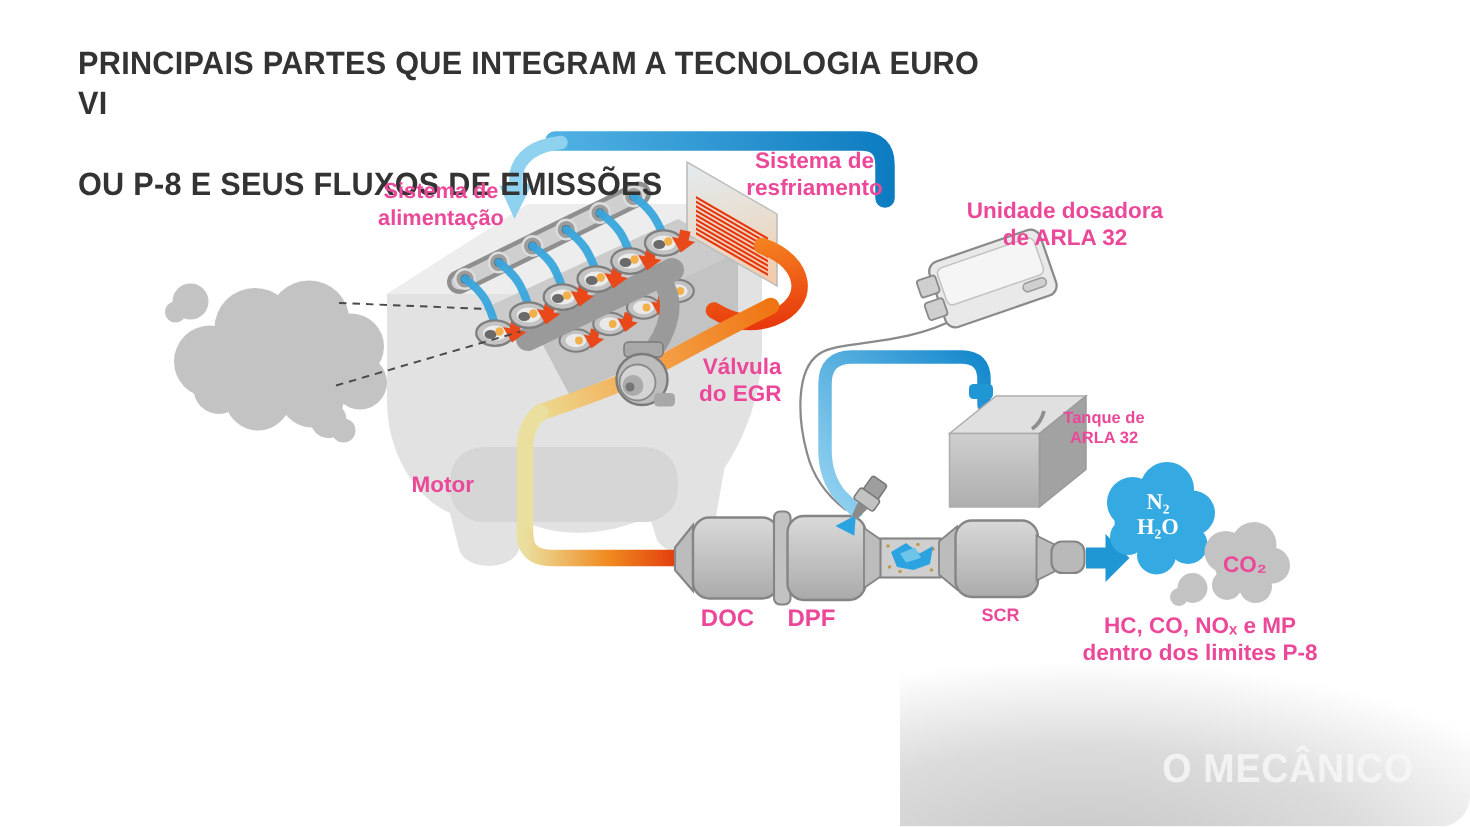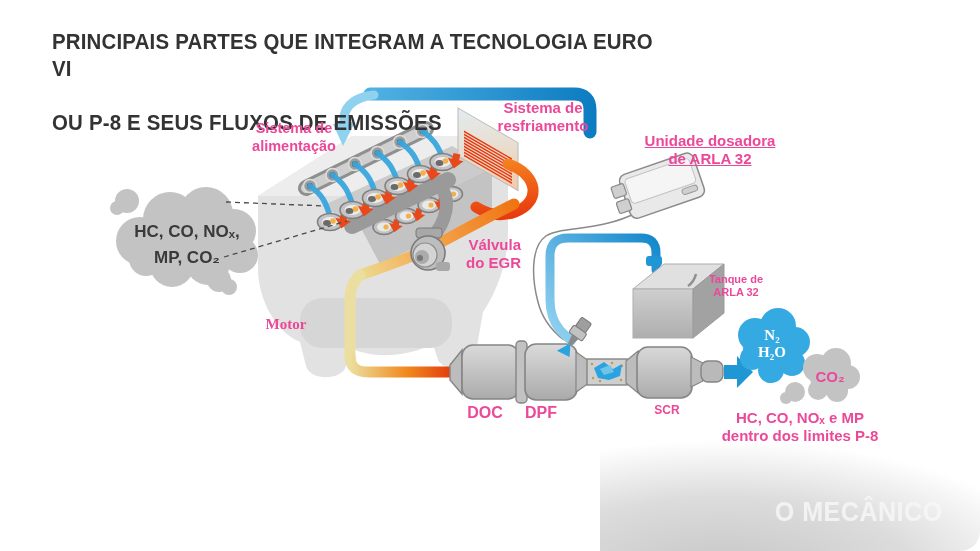--- a/index.html
+++ b/index.html
@@ -10,22 +10,22 @@
     background:radial-gradient(120% 150% at 32% 118%, #c6c6c6 0%, #dcdcdc 42%, rgba(255,255,255,0) 74%);}
   .lbl{position:absolute;font-weight:bold;color:#ec4899;text-align:center;
        white-space:pre-line;line-height:1.22;}
   .title{left:52px;top:29px;width:640px;font-size:21.5px;line-height:1.26;color:#333;
          text-align:left;letter-spacing:.2px;transform:scaleX(.95);transform-origin:0 0;}
   .lbl-fuel{left:246px;top:120px;width:96px;font-size:14.5px;}
   .lbl-cool{left:486px;top:99px;width:114px;font-size:15px;}
   .lbl-pre{left:134px;top:145px;width:104px;font-size:14.5px;}
   .lbl-precloud{left:112px;top:219px;width:150px;font-size:17px;line-height:1.5;color:#3a3a3a;}
   .lbl-egr{left:449px;top:236px;width:72px;font-size:15px;text-align:right;}
-  .lbl-motor{left:256px;top:315px;width:60px;font-size:15px;text-align:center;font-family:Liberation Serif, serif;}
-  .lbl-dosing{left:634px;top:132px;width:152px;font-size:15px;text-decoration:underline;}
+  .lbl-motor{left:256px;top:315px;width:60px;font-size:15px;text-align:right;}
+  .lbl-dosing{left:634px;top:132px;width:152px;font-size:15px;}
   .lbl-tank{left:691px;top:273px;width:90px;font-size:11px;text-align:center;}
   .lbl-doc{left:461px;top:403px;width:48px;font-size:16px;}
   .lbl-dpf{left:517px;top:403px;width:48px;font-size:16px;}
   .lbl-scr{left:643px;top:403px;width:48px;font-size:12px;}
   .lbl-clean{left:742px;top:327px;width:60px;font-size:15px;line-height:1.15;color:#fff;font-family:Liberation Serif, serif;}
   .lbl-co2{left:804px;top:368px;width:52px;font-size:15px;}
   .lbl-limits{left:710px;top:409px;width:180px;font-size:15px;}
   .watermark{left:752px;top:496px;width:205px;font-size:27px;color:#f7f7f7;opacity:.85;
              letter-spacing:.5px;transform:scaleX(.93);transform-origin:0 0;text-align:right;}
 </style>
@@ -328,22 +328,20 @@
     </g>
   </svg>
 
   <div class="lbl title"><span>PRINCIPAIS PARTES QUE INTEGRAM A TECNOLOGIA EURO VI</span><br>
     <span>OU P-8 E SEUS FLUXOS DE EMISSÕES</span></div>
 
   <div class="lbl lbl-fuel">Sistema de
 alimentação</div>
   <div class="lbl lbl-cool">Sistema de
 resfriamento</div>
-  <div class="lbl lbl-precloud">HC, CO, NOₓ,
-MP, CO₂</div>
   <div class="lbl lbl-egr">Válvula
 do EGR</div>
   <div class="lbl lbl-motor">Motor</div>
   <div class="lbl lbl-dosing">Unidade dosadora
 de ARLA 32</div>
   <div class="lbl lbl-tank">Tanque de
 ARLA 32</div>
   <div class="lbl lbl-doc">DOC</div>
   <div class="lbl lbl-dpf">DPF</div>
   <div class="lbl lbl-scr">SCR</div>

